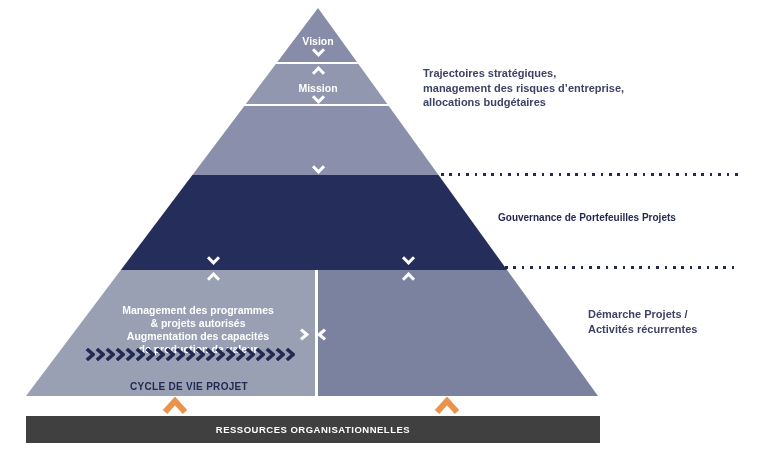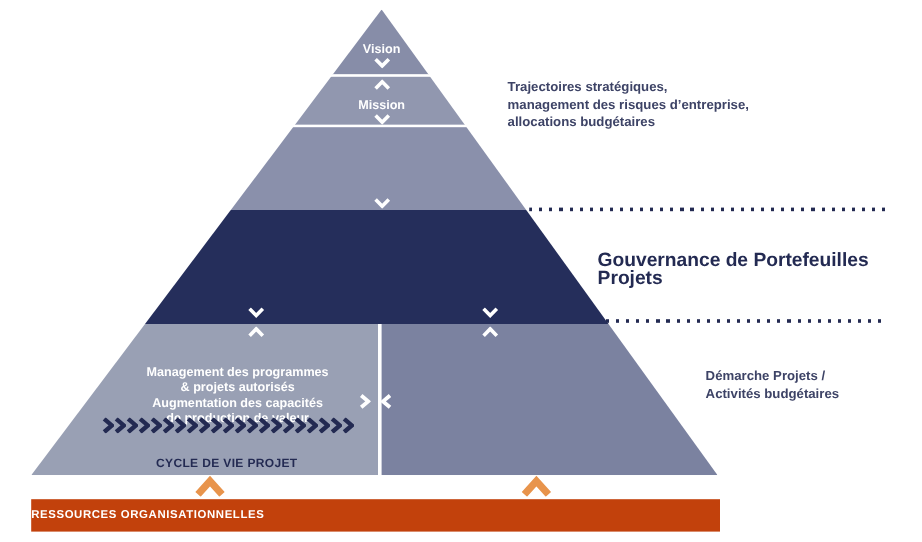--- a/index.html
+++ b/index.html
@@ -73,29 +73,29 @@
   
   .annot {
     position: absolute;
     color: #3D4366;
     font-weight: bold;
     font-size: 11px;
     line-height: 14.5px;
     white-space: pre-line;
   }
   .annot-top    { left: 423px; top: 66px;  width: 260px; }
-  .annot-middle { left: 498px; top: 211px; width: 250px; color: #232A52; font-size: 16px; }
+  .annot-middle { left: 498px; top: 211px; width: 250px; color: #232A52; font-size: 10px; }
   .annot-bottom { left: 588px; top: 307px; width: 170px; }
 
   
   .resources-bar {
     position: absolute;
     left: 26px; top: 416px; width: 574px; height: 27px;
-    background: #c2410c;
-    display: flex; align-items: center; justify-content: flex-start;
+    background: #404040;
+    display: flex; align-items: center; justify-content: center;
   }
   .resources-bar span {
     color: #ffffff; font-weight: bold; font-size: 9.5px; letter-spacing: .5px;
   }
   .orange-chev { position: absolute; top: 396px; }
   .orange-chev-left  { left: 162px; }
   .orange-chev-right { left: 434px; }
 </style>
 </head>
 <body>
@@ -222,21 +222,21 @@
   </div>
 
   <div class="dotline dotline-1"></div>
   <div class="dotline dotline-2"></div>
 
   <div class="annot annot-top">Trajectoires stratégiques,
 management des risques d’entreprise,
 allocations budgétaires</div>
   <div class="annot annot-middle">Gouvernance de Portefeuilles Projets</div>
   <div class="annot annot-bottom">Démarche Projets /
-Activités budgétaires</div>
+Activités récurrentes</div>
 
   <svg class="orange-chev orange-chev-left" width="26" height="18" viewBox="0 0 26 18">
       <path d="M3 16 L13 5 L23 16" fill="none" stroke="#E8944C" stroke-width="6" stroke-linejoin="miter"></path>
     </svg>
   <svg class="orange-chev orange-chev-right" width="26" height="18" viewBox="0 0 26 18">
       <path d="M3 16 L13 5 L23 16" fill="none" stroke="#E8944C" stroke-width="6" stroke-linejoin="miter"></path>
     </svg>
 
   <div class="resources-bar">
     <span>RESSOURCES ORGANISATIONNELLES</span>

